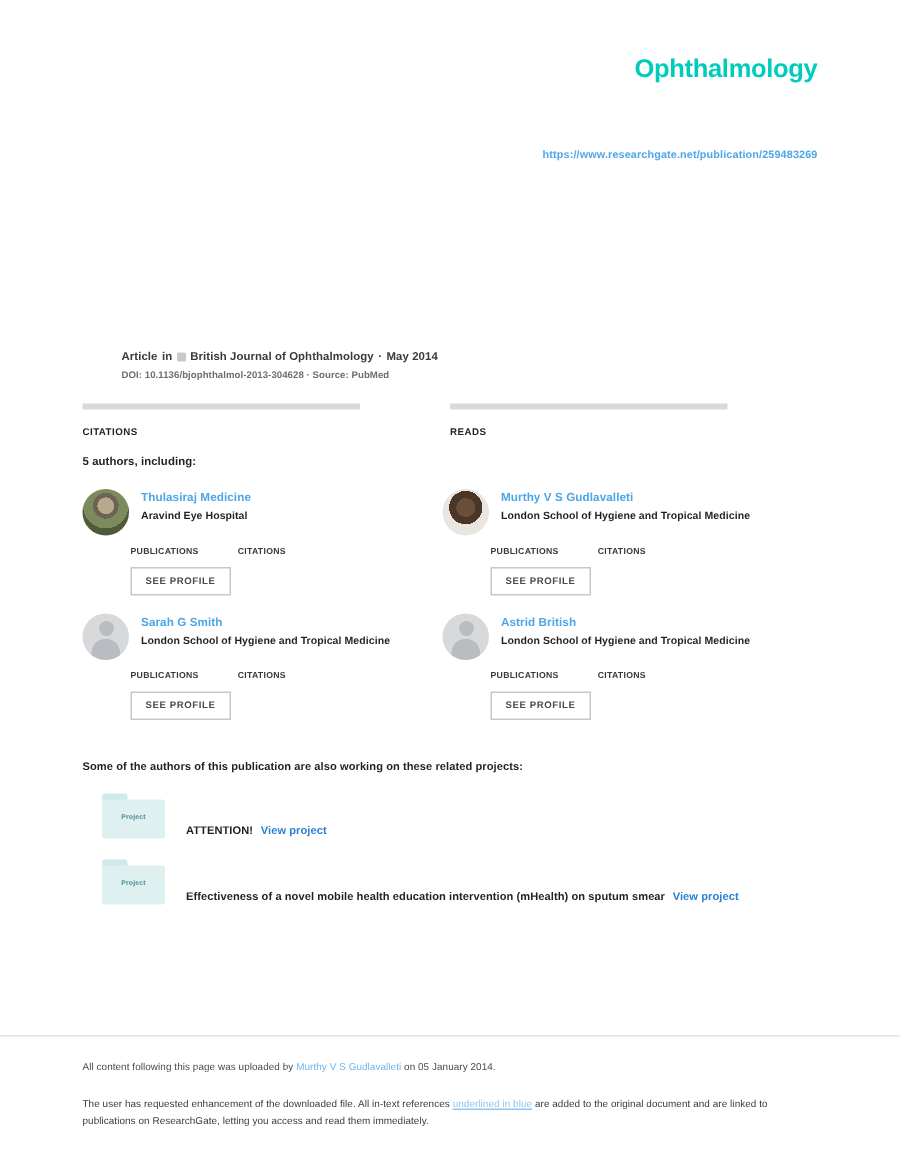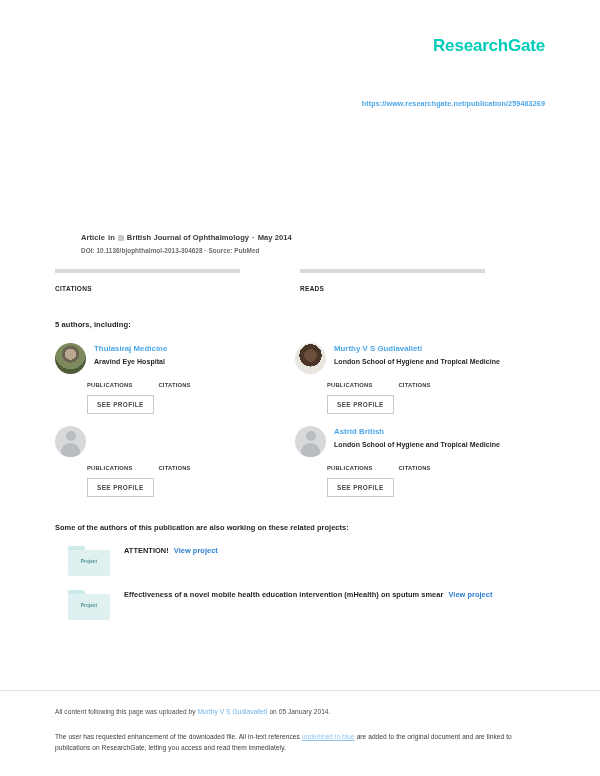--- a/index.html
+++ b/index.html
@@ -109,21 +109,21 @@
     color: #231f20;
     letter-spacing: 0.3px;
     margin-top: 1px;
   }
 
   
   .authors-heading {
     font-size: 7.6px;
     font-weight: bold;
     color: #231f20;
-    margin-top: 28px;
+    margin-top: 11px;
     letter-spacing: 0.05px;
   }
   .authors-grid {
     margin-top: 14px;
     display: grid;
     grid-template-columns: 240px 240px;
     column-gap: 0px;
     row-gap: 12px;
   }
   .author {
@@ -214,21 +214,21 @@
   
   .projects-heading {
     font-size: 7.4px;
     font-weight: bold;
     color: #231f20;
     margin-top: 26px;
     letter-spacing: 0.05px;
   }
   .project-row {
     display: flex;
-    align-items: flex-start;
+    align-items: flex-end;
     gap: 14px;
     margin-top: 14px;
     padding-left: 13px;
   }
   .project-icon {
     width: 42px;
     height: 30px;
     position: relative;
     flex: 0 0 42px;
   }
@@ -304,21 +304,21 @@
     color: #8fc4ef;
     text-decoration: underline;
   }
 </style>
 </head>
 <body>
 
 <div class="page">
 
   <div class="brand-row">
-    <div class="brand">ResearchGate</div>
+    <div class="brand">Ophthalmology</div>
   </div>
 
   <div class="url-row">
     <span class="url-link">https://www.researchgate.net/publication/259483269</span>
   </div>
 
   <div class="meta-block">
     <div class="meta-line">
       <span class="article-word">Article</span>
       <span>in</span>
@@ -373,20 +373,24 @@
       <div class="author-stats">
         <span class="author-stat">PUBLICATIONS</span>
         <span class="author-stat">CITATIONS</span>
       </div>
       <div><span class="see-profile">SEE PROFILE</span></div>
     </div>
 
     <div class="author-col">
       <div class="author">
         <div class="avatar placeholder"></div>
+        <div class="author-body">
+          <div class="author-name">Sarah G Smith</div>
+          <div class="author-affil">London School of Hygiene and Tropical Medicine</div>
+        </div>
       </div>
       <div class="author-stats">
         <span class="author-stat">PUBLICATIONS</span>
         <span class="author-stat">CITATIONS</span>
       </div>
       <div><span class="see-profile">SEE PROFILE</span></div>
     </div>
 
     <div class="author-col">
       <div class="author">

